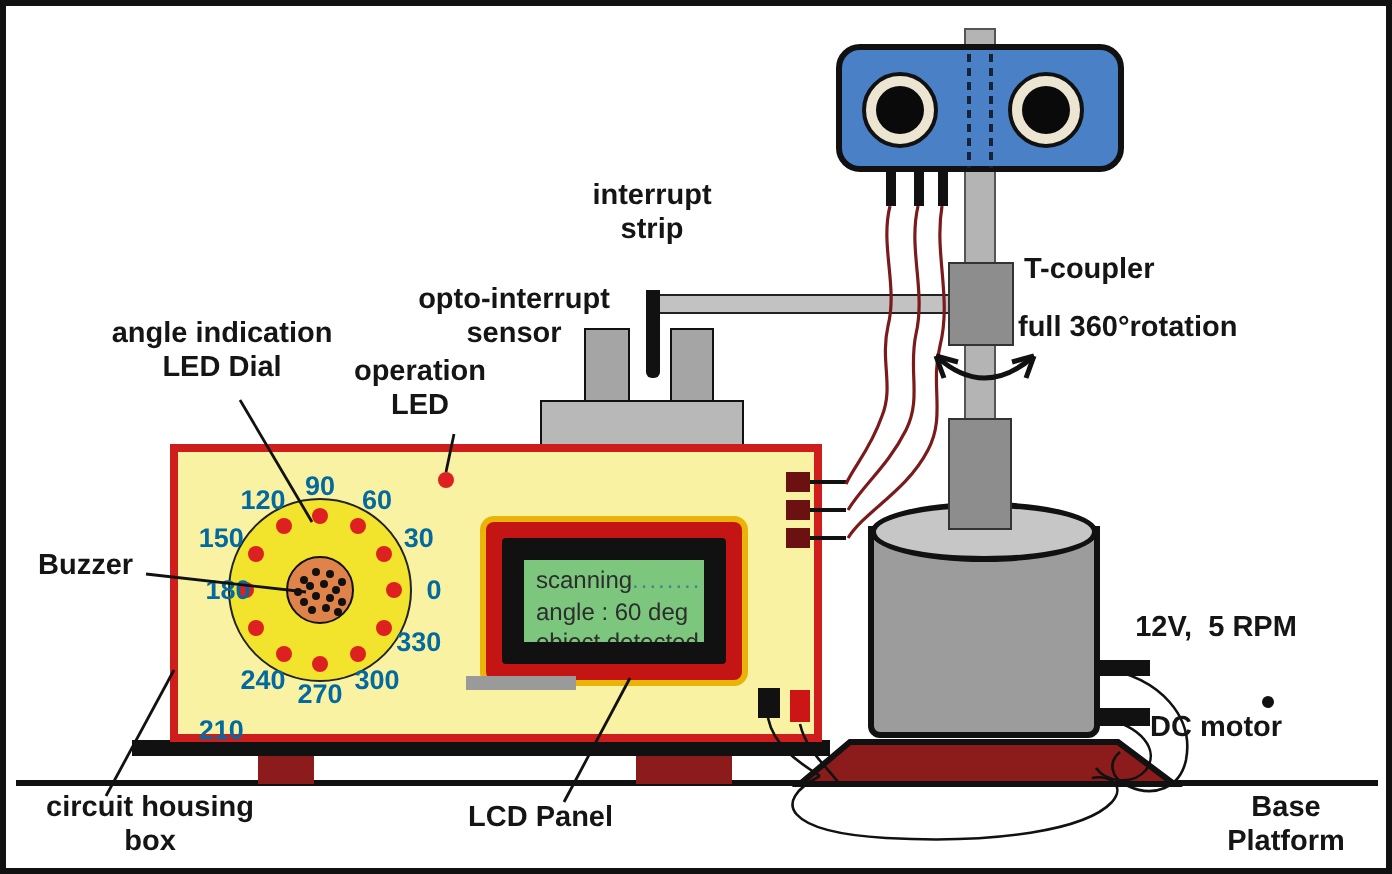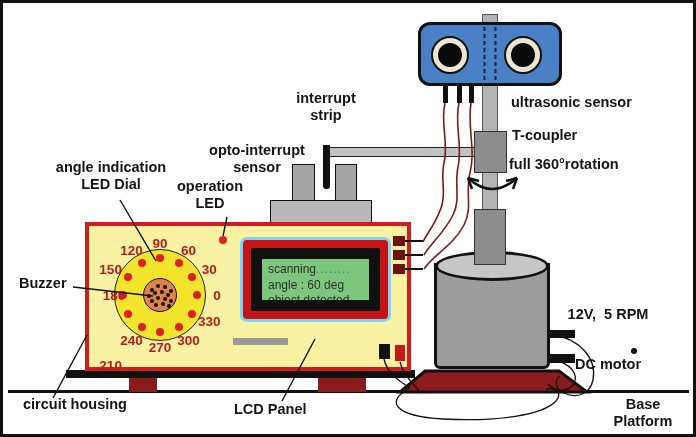--- a/index.html
+++ b/index.html
@@ -37,26 +37,26 @@
   .housing { left:82px; top:219px; width:326px; height:149px; background:#f8f2a2;
              border:4px solid #cf1d1d; }
   .black-strip { left:63px; top:367px; width:349px; height:8px; background:#111; }
   .foot { top:375px; height:14px; background:#8c1c1c; }
   .dial-circle { position:absolute; left:25px; top:23px; width:92px; height:92px;
                  background:#f2e32c; border:1.5px solid #222; border-radius:50%; }
   .buzzer { position:absolute; left:54px; top:52px; width:34px; height:34px;
             background:#e0834a; border:1.5px solid #111; border-radius:50%; }
   .dial-led { position:absolute; width:8px; height:8px; border-radius:50%; background:#dd2020; }
   .dial-num { position:absolute; transform:translate(-50%,-50%);
-              font:bold 13.5px "Liberation Sans",sans-serif; color:#b91c1c; }
+              font:bold 13.5px "Liberation Sans",sans-serif; color:#0369a1; }
   .hole { position:absolute; width:4px; height:4px; border-radius:50%; background:#111; }
   .op-led { position:absolute; left:130px; top:10px; width:8px; height:8px;
             border-radius:50%; background:#dd2020; }
-  .lcd { position:absolute; left:151px; top:11px; width:151px; height:85px;
-         background:#7dd3fc; border-radius:7px; }
+  .lcd { position:absolute; left:151px; top:32px; width:134px; height:85px;
+         background:#eab308; border-radius:7px; }
   .lcd-red { position:absolute; inset:3px; background:#c41414; border-radius:4px; }
   .lcd-black { position:absolute; inset:8px; background:#111; border-radius:2px; }
   .lcd-screen { position:absolute; inset:11px; background:#7cc67e; overflow:hidden;
                 font:12px/15.5px "Liberation Sans",sans-serif; color:#2d2d2d;
                 padding:3px 0 0 6px; }
   .lcd-dots { color:#2e8f8f; letter-spacing:1px; }
   .connector { position:absolute; left:304px; width:12px; height:10px; background:#6b1111; }
   .ind-black { position:absolute; left:290px; top:118px; width:11px; height:15px; background:#111; }
   .ind-red { position:absolute; left:306px; top:119px; width:10px; height:16px; background:#cc1616; }
   .lcd-shadow { left:230px; top:335px; width:55px; height:7px; background:#9a9a9a; }
@@ -219,29 +219,29 @@
     <div>LED</div>
   </div>
   <div class="lbl ctr" style="left:196px; top:139px; width:116px;">
     <div>opto-interrupt</div>
     <div>sensor</div>
   </div>
   <div class="lbl ctr" style="left:278px; top:87px; width:90px;">
     <div>interrupt</div>
     <div>strip</div>
   </div>
-  <div class="lbl" style="left:508px; top:91px;">ultrasonic sensor</div>
   <div class="lbl" style="left:509px; top:124px;">T-coupler</div>
   <div class="lbl" style="left:506px; top:153px;">full 360°rotation</div>
   <div class="lbl ctr" style="left:548px; top:270px; width:114px; white-space:pre;">
     <div>12V,  5 RPM</div>
     <div>DC motor</div>
   </div>
   <div class="lbl" style="left:16px; top:272px;">Buzzer</div>
   <div class="lbl ctr" style="left:10px; top:393px; width:124px;text-align:center;">
     <div>circuit housing</div>
+    <div>box</div>
   </div>
   <div class="lbl" style="left:231px; top:398px;">LCD Panel</div>
   <div class="lbl ctr" style="left:588px; top:393px; width:104px;">
     <div>Base</div>
     <div>Platform</div>
   </div>
 </div>
 
 </body></html>

